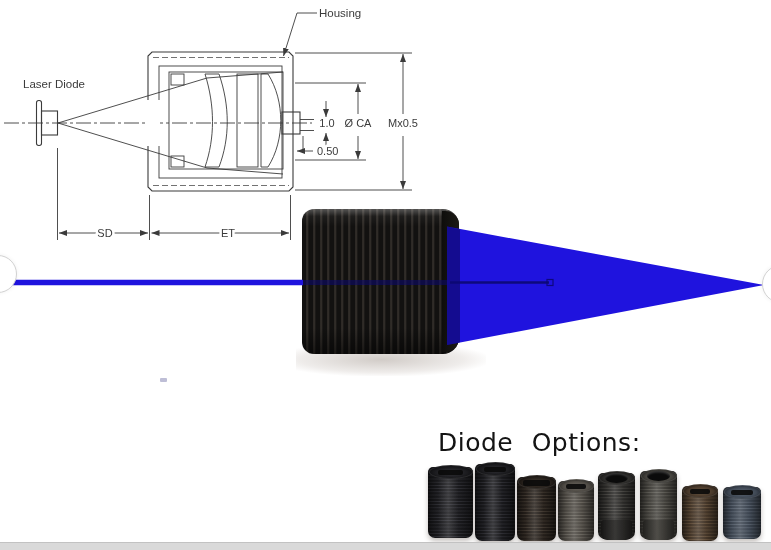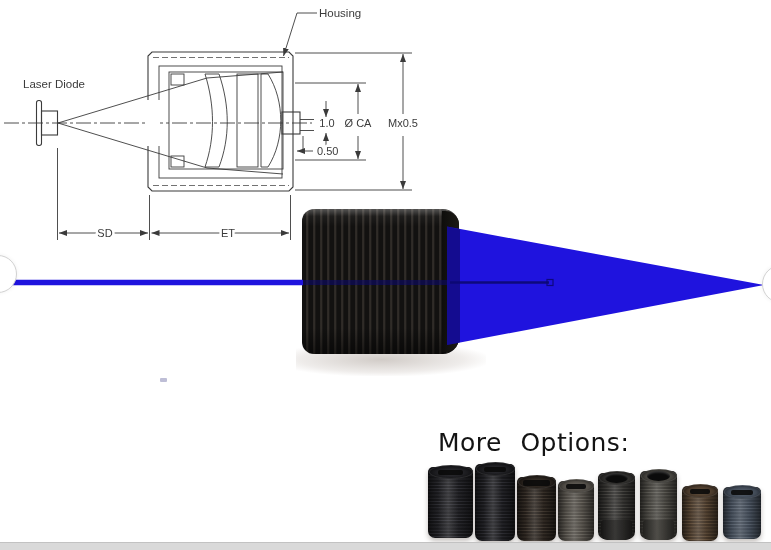--- a/index.html
+++ b/index.html
@@ -199,21 +199,21 @@
     <line x1="303" y1="282.5" x2="448" y2="282.5" stroke-width="5" opacity="0.55" style="stroke:var(--beam-dark)"></line>
     <polygon points="447,226.5 764,285 447,345" style="fill:var(--beam-blue)"></polygon>
     <polygon points="447,226.5 460,229.4 460,342.6 447,345" fill="#000000" opacity="0.35"></polygon>
     <line x1="450" y1="282.5" x2="549" y2="282.5" stroke-width="2.4" opacity="0.9" style="stroke:var(--beam-dark)"></line>
     <rect x="547" y="279.5" width="6" height="6" fill="none" stroke-width="1.2" opacity="0.9" style="stroke:var(--beam-dark)"></rect>
   </svg>
 
   <div id="carousel-prev" class="carousel-btn"></div>
   <div id="carousel-next" class="carousel-btn"></div>
 
-  <div id="more-options-heading">More Options:</div>
+  <div id="more-options-heading">Diode Options:</div>
 
   <div id="options-row">
     <div class="opt" style="left:428px;top:467px;width:45px;height:71px;--c1:#1b1b1e;--c2:#34343a;--c3:#0c0c0e;">
       <div class="opt-top"></div>
       <div class="opt-slot"></div>
     </div>
     <div class="opt" style="left:475px;top:464px;width:40px;height:77px;--c1:#1a1a1d;--c2:#323238;--c3:#0b0b0d;">
       <div class="opt-top"></div>
       <div class="opt-slot"></div>
     </div>

